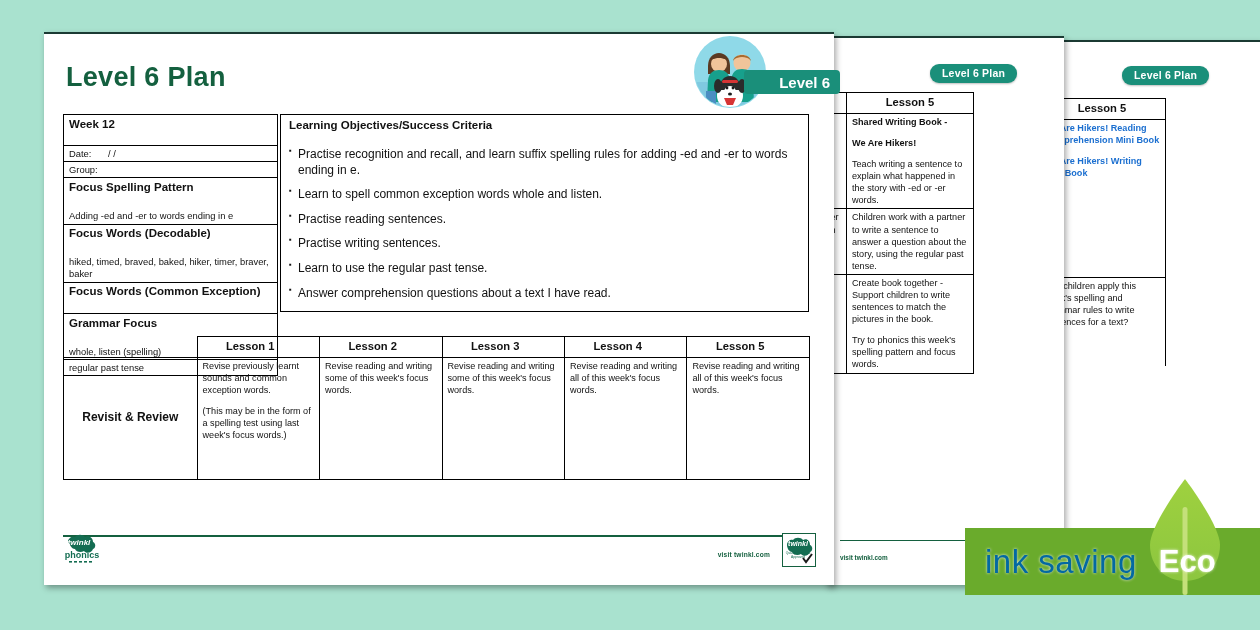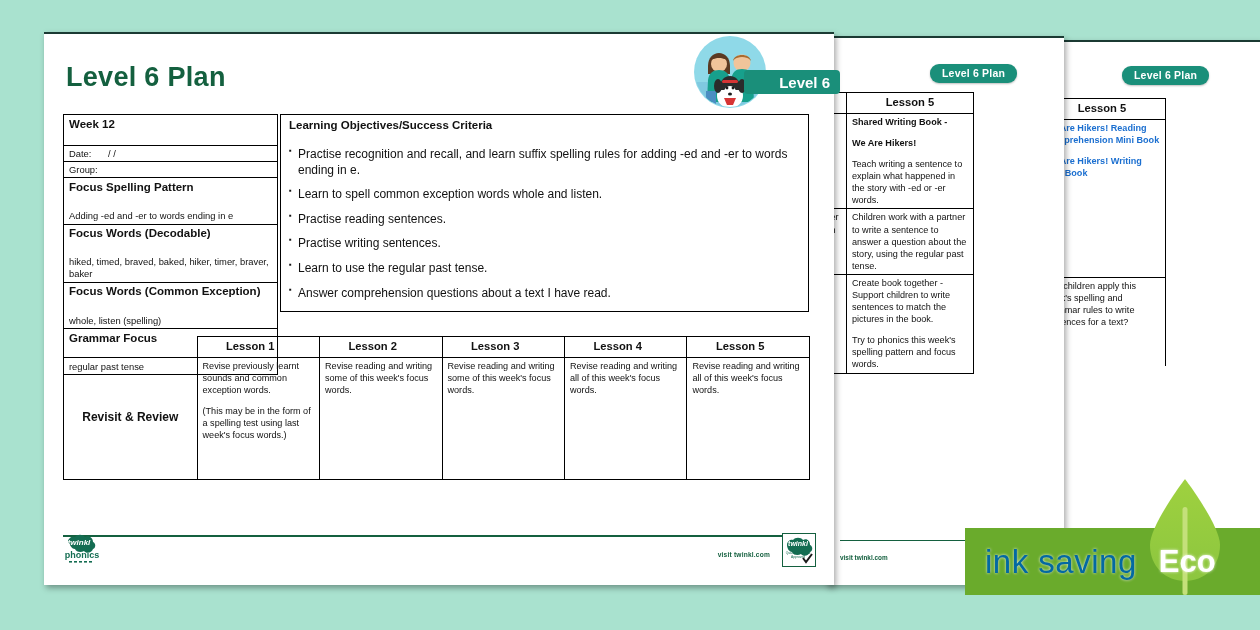--- a/index.html
+++ b/index.html
@@ -328,24 +328,24 @@
       <tr>
         <td class="r-title nb-bottom">Focus Words (Decodable)</td>
       </tr>
       <tr>
         <td class="r-plain nb-top">hiked,  timed,  braved,  baked,  hiker,  timer, braver, baker</td>
       </tr>
       <tr>
         <td class="r-title nb-bottom">Focus Words (Common Exception)</td>
       </tr>
       <tr>
+        <td class="r-title nb-bottom">Grammar Focus</td>
+      </tr>
+      <tr>
         <td class="r-plain nb-top">whole, listen (spelling)</td>
-      </tr>
-      <tr>
-        <td class="r-title nb-bottom">Grammar Focus</td>
       </tr>
       <tr>
         <td class="r-plain nb-top">regular past tense</td>
       </tr>
     </tbody>
       </table>
 
     <div id="objBox">
       <div class="obj-title">Learning Objectives/Success Criteria</div>
       <ul>

